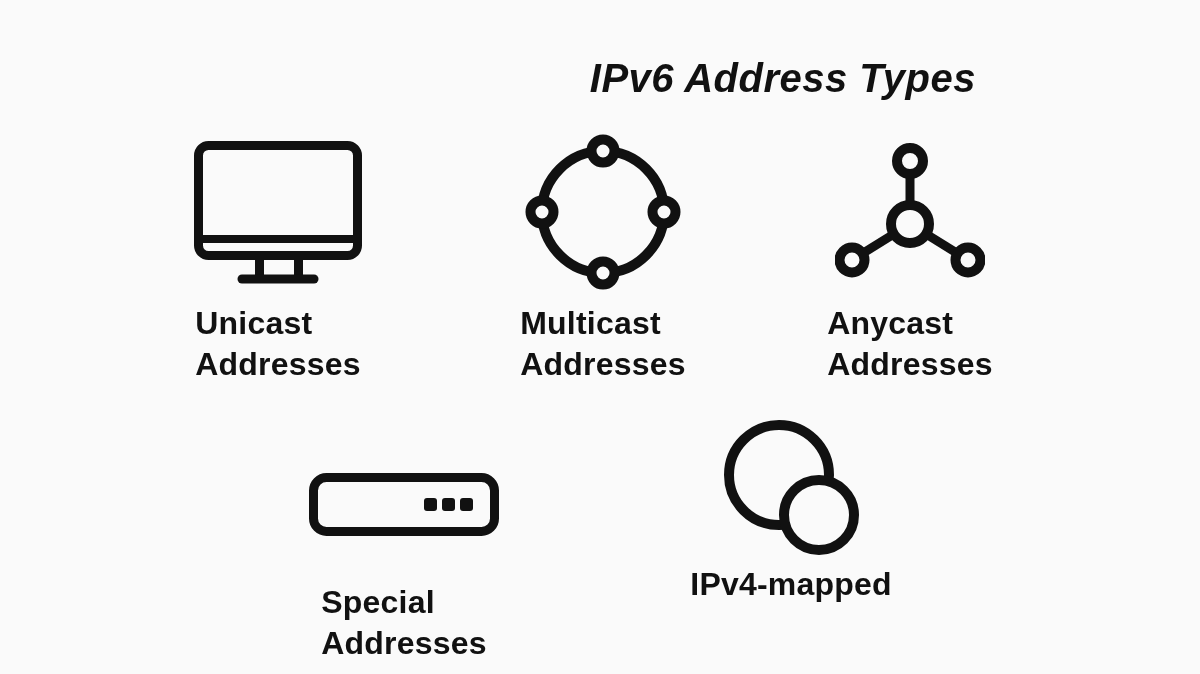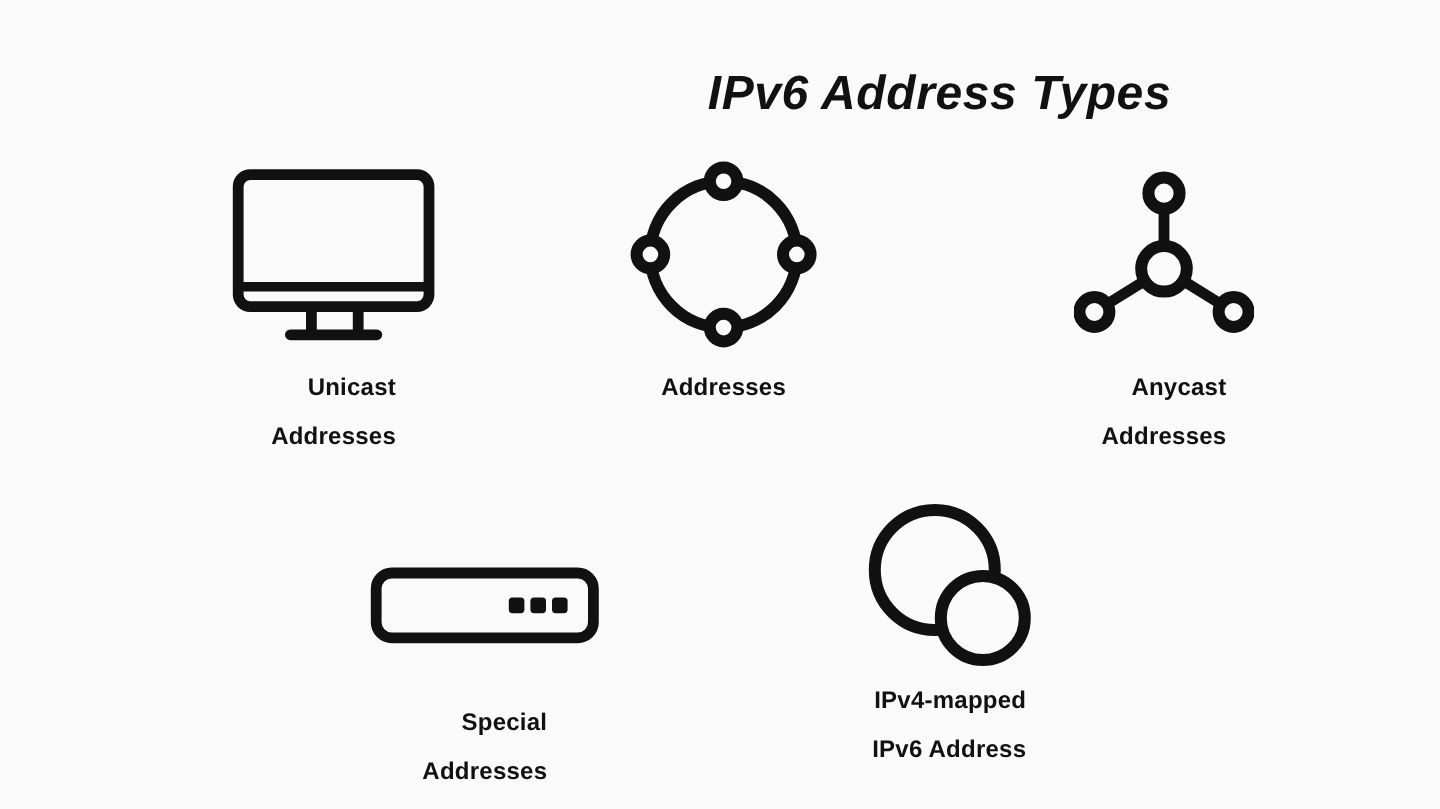--- a/index.html
+++ b/index.html
@@ -39,33 +39,33 @@
   }
   .icon-wrap {
     display: flex;
     align-items: center;
     justify-content: center;
     width: 100%;
   }
   .row1 .icon-wrap { height: 160px; }
   .row2 .icon-wrap { height: 148px; }
   .label {
-    text-align: right;
-    font-size: 20px;
+    text-align: left;
+    font-size: 32px;
     line-height: 41px;
     font-weight: 700;
     color: var(--ink);
     letter-spacing: 0.2px;
     white-space: nowrap;
   }
   .row1 .label { margin-top: 11px; }
   .row2 .label { margin-top: 2px; }
   .cell-unicast   { left: 108px; top: 132px; }
   .cell-multicast { left: 433px; top: 132px; }
-  .cell-anycast   { left: 800px; top: 132px; }
+  .cell-anycast   { left: 740px; top: 132px; }
   .cell-special   { left: 234px; top: 432px; }
   .cell-ipv4      { left: 621px; top: 414px; }
   svg.ic { color: var(--ink); display: block; }
   svg.ic .stroke { stroke: currentColor; fill: none; }
   svg.ic .node   { stroke: currentColor; fill: var(--bg); }
   svg.ic .solid  { fill: currentColor; stroke: none; }
 </style>
 </head>
 <body>
 
@@ -93,20 +93,21 @@
     <div class="icon-wrap">
       <svg class="ic" width="156" height="156" viewBox="0 0 156 156" aria-hidden="true">
         <circle class="stroke" cx="78" cy="78" r="61" stroke-width="10"></circle>
         <circle class="node" cx="78" cy="17" r="11.5" stroke-width="10"></circle>
         <circle class="node" cx="139" cy="78" r="11.5" stroke-width="10"></circle>
         <circle class="node" cx="78" cy="139" r="11.5" stroke-width="10"></circle>
         <circle class="node" cx="17" cy="78" r="11.5" stroke-width="10"></circle>
       </svg>
     </div>
     <div class="label">
+      <div>Multicast</div>
       <div>Addresses</div>
     </div>
   </div>
 
   <div class="cell row1 cell-anycast">
     <div class="icon-wrap">
       <svg class="ic" width="150" height="140" viewBox="0 0 150 140" aria-hidden="true">
         <line class="stroke" x1="75" y1="19" x2="75" y2="82" stroke-width="9"></line>
         <line class="stroke" x1="75" y1="82" x2="17" y2="118" stroke-width="9"></line>
         <line class="stroke" x1="75" y1="82" x2="133" y2="118" stroke-width="9"></line>
@@ -139,17 +140,16 @@
 
   <div class="cell row2 cell-ipv4">
     <div class="icon-wrap">
       <svg class="ic" width="140" height="140" viewBox="0 0 140 140" aria-hidden="true">
         <circle class="stroke" cx="58" cy="57" r="50" stroke-width="10"></circle>
         <circle class="node" cx="98" cy="97" r="35" stroke-width="10"></circle>
       </svg>
     </div>
     <div class="label">
       <div>IPv4-mapped</div>
-      <div>IPv6 Address</div>
     </div>
   </div>
 
 </div>
 
 </body></html>

